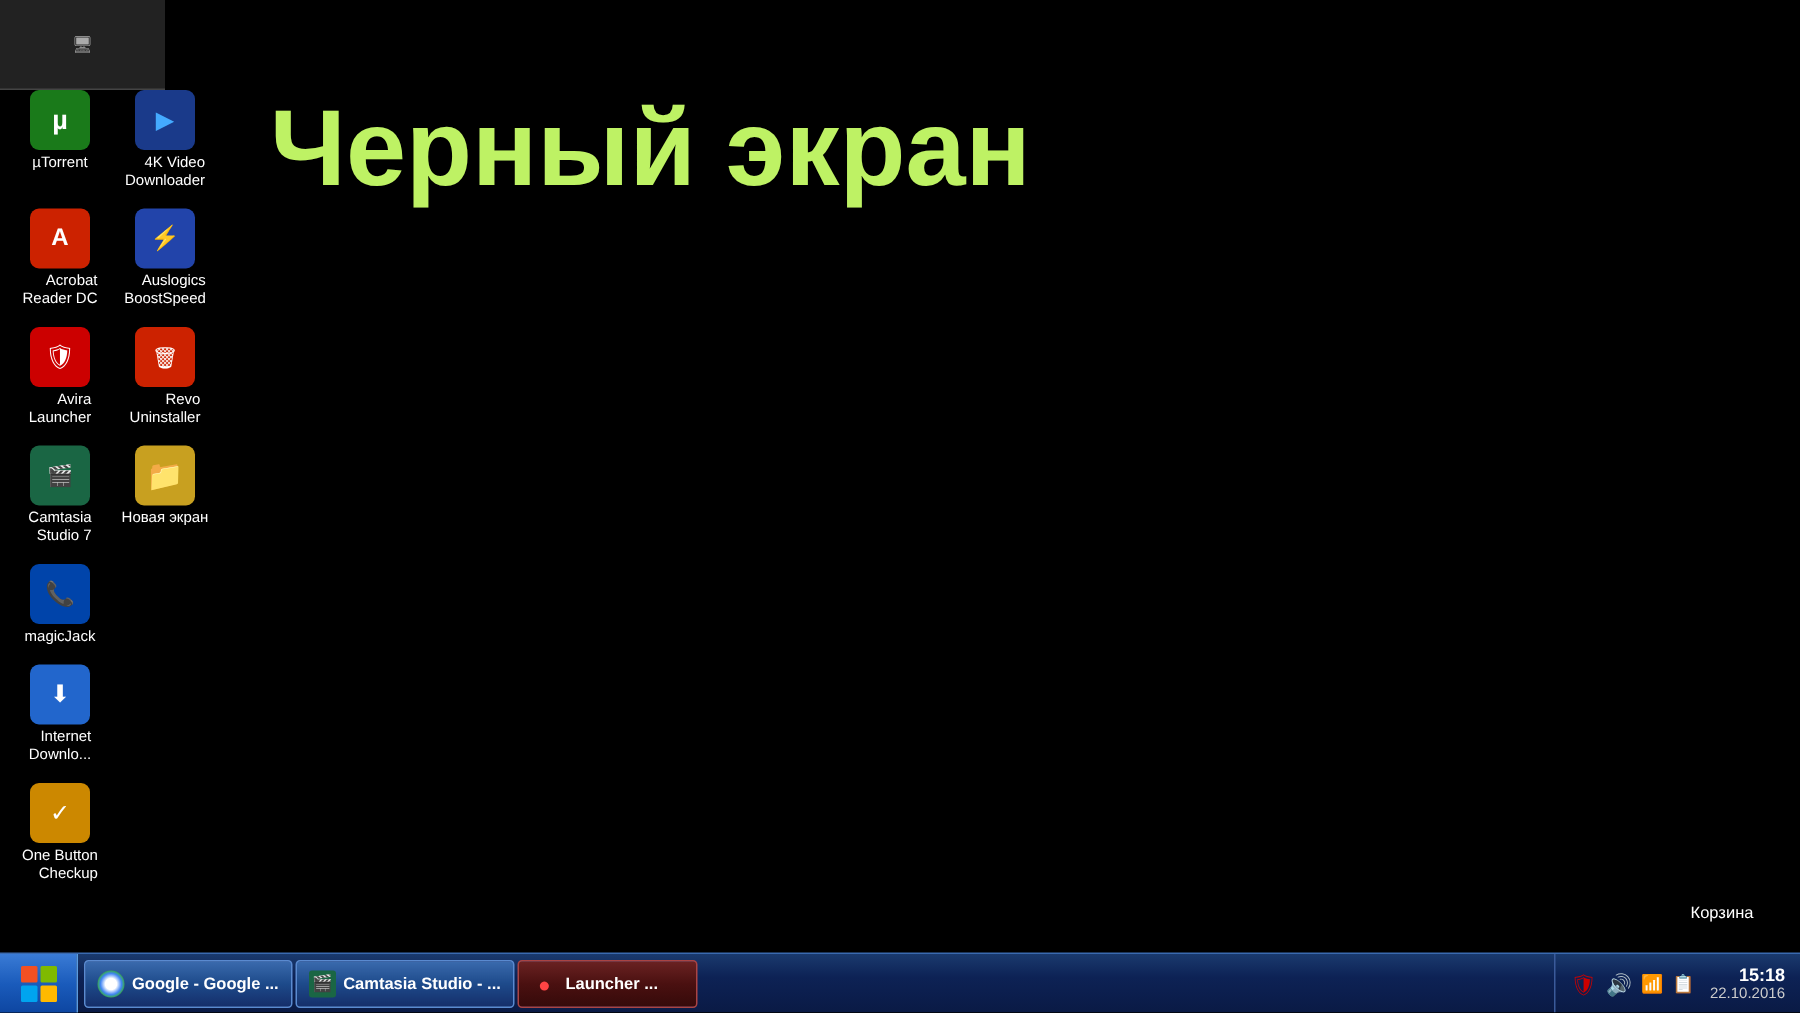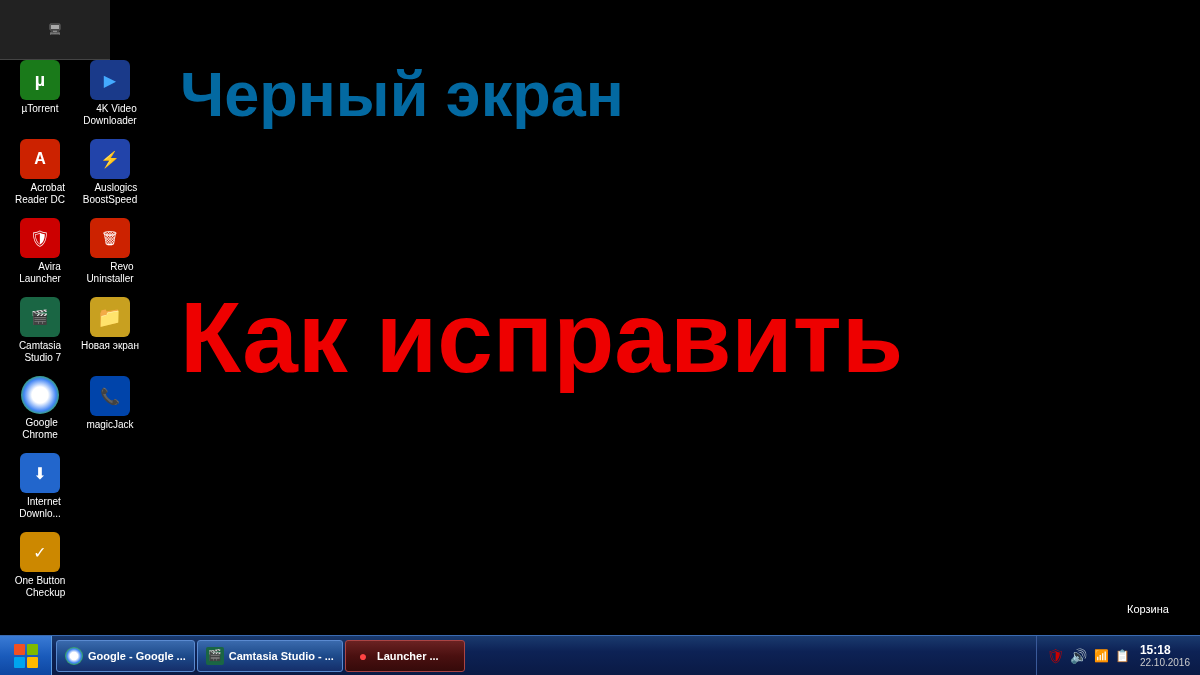--- a/index.html
+++ b/index.html
@@ -19,23 +19,23 @@
       background: #000;
       position: relative;
     }
 
     
     #main-title {
       position: absolute;
       top: 60px;
       left: 180px;
       right: 20px;
-      font-size: 63px;
+      font-size: 72px;
       font-weight: 900;
-      color: #0369a1;
+      color: #bef264;
       font-family: Arial Black, Arial, sans-serif;
       text-shadow: 2px 2px 8px rgba(0,0,0,0.7);
       line-height: 1.1;
       white-space: nowrap;
     }
 
     #sub-title {
       position: absolute;
       top: 280px;
       left: 180px;
@@ -220,20 +220,21 @@
 
     .tray-icon {
       color: #ccc;
       font-size: 14px;
       cursor: pointer;
     }
 
     .tray-clock {
       display: flex;
       flex-direction: column;
+      align-items: flex-end;
       margin-left: 4px;
     }
 
     .tray-clock .time {
       color: #fff;
       font-size: 12px;
       font-weight: bold;
     }
 
     .tray-clock .date {
@@ -329,25 +330,20 @@
       <div class="desktop-icon">
         <div class="icon-img" style="background:#c8a020; border-radius:6px;">
           <span style="color:#fff; font-size:20px;">📁</span>
         </div>
         <span class="icon-label">Новая экран</span>
       </div>
     </div>
 
     <div class="icon-row">
       <div class="desktop-icon">
-        <div class="icon-img" style="background:radial-gradient(circle, #fff 30%, #4285f4 60%, #34a853 75%, #ea4335 90%); border-radius:50%; width:38px;height:38px;">
-        </div>
-        <span class="icon-label">Google<br>Chrome</span>
-      </div>
-      <div class="desktop-icon">
         <div class="icon-img" style="background:#0044aa; border-radius:6px;">
           <span style="color:#fff; font-size:16px;">📞</span>
         </div>
         <span class="icon-label">magicJack</span>
       </div>
     </div>
 
     <div class="icon-row">
       <div class="desktop-icon">
         <div class="icon-img" style="background:#2266cc; border-radius:6px;">
@@ -362,21 +358,20 @@
         <div class="icon-img" style="background:#cc8800; border-radius:6px;">
           <span style="color:#fff; font-size:16px;">✓</span>
         </div>
         <span class="icon-label">One Button<br>Checkup</span>
       </div>
     </div>
 
   </div>
 
   <div id="main-title">Черный экран</div>
-  <div id="sub-title">Как исправить</div>
 
   <div class="trash-icon">
     <div class="icon-img" style="font-size:32px;">🗑</div>
     <span class="icon-label">Корзина</span>
   </div>
 
 </div>
 
 <div id="taskbar">
 

